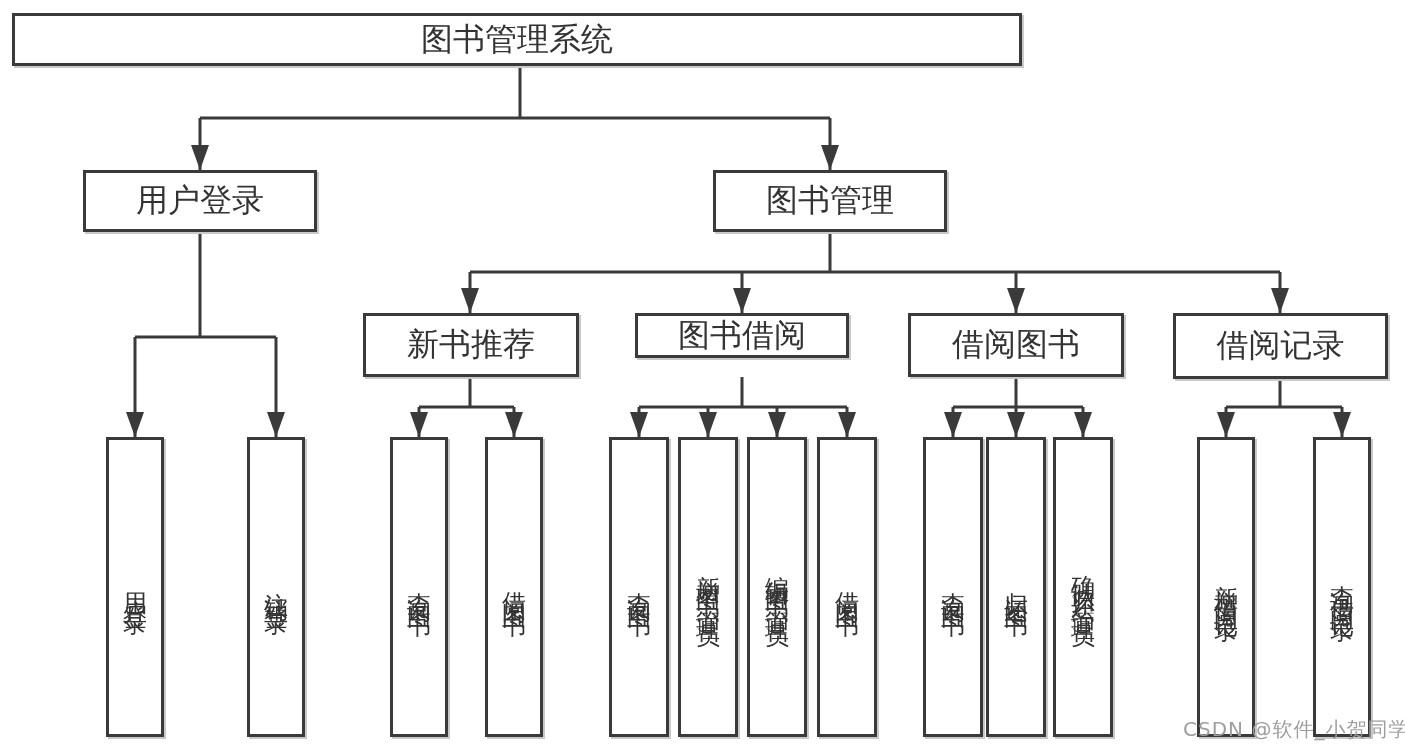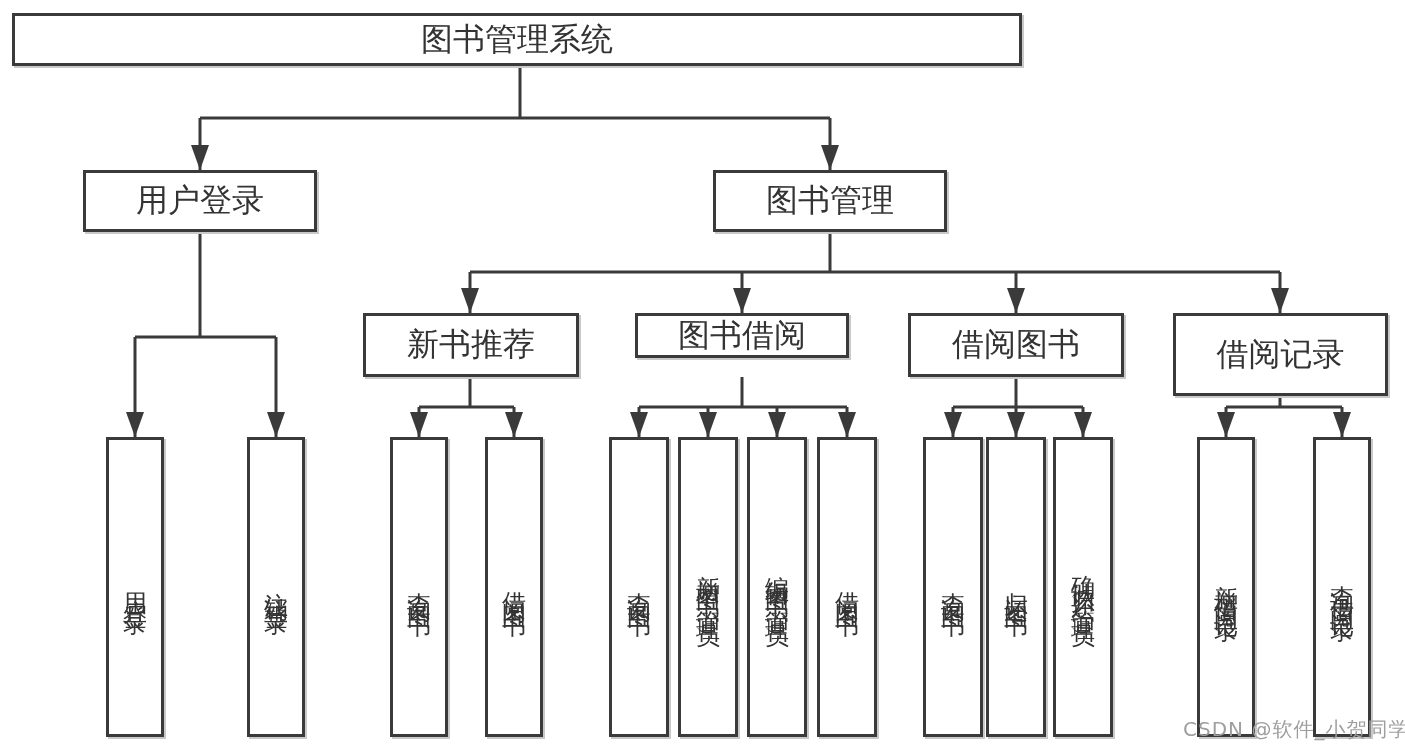--- a/index.html
+++ b/index.html
@@ -123,21 +123,21 @@
 
   <div class="node" style="left:713px; top:170px; width:234px; height:62px;">
     <span>图书管理</span>
   </div>
   <div class="node" style="left:635px; top:313px; width:214px; height:45px;">
     <span>图书借阅</span>
   </div>
   <div class="node" style="left:908px; top:313px; width:216px; height:64px;">
     <span>借阅图书</span>
   </div>
-  <div class="node" style="left:1173px; top:313px; width:215px; height:83px;">
+  <div class="node" style="left:1173px; top:313px; width:215px; height:66px;">
     <span>借阅记录</span>
   </div>
 
   <div class="leaf" style="left:106px; top:437px; width:58px; height:300px;">
     <span class="vtext">用户登录</span>
   </div>
   <div class="leaf" style="left:247px; top:437px; width:58px; height:300px;">
     <span class="vtext">注销登录</span>
   </div>
 

